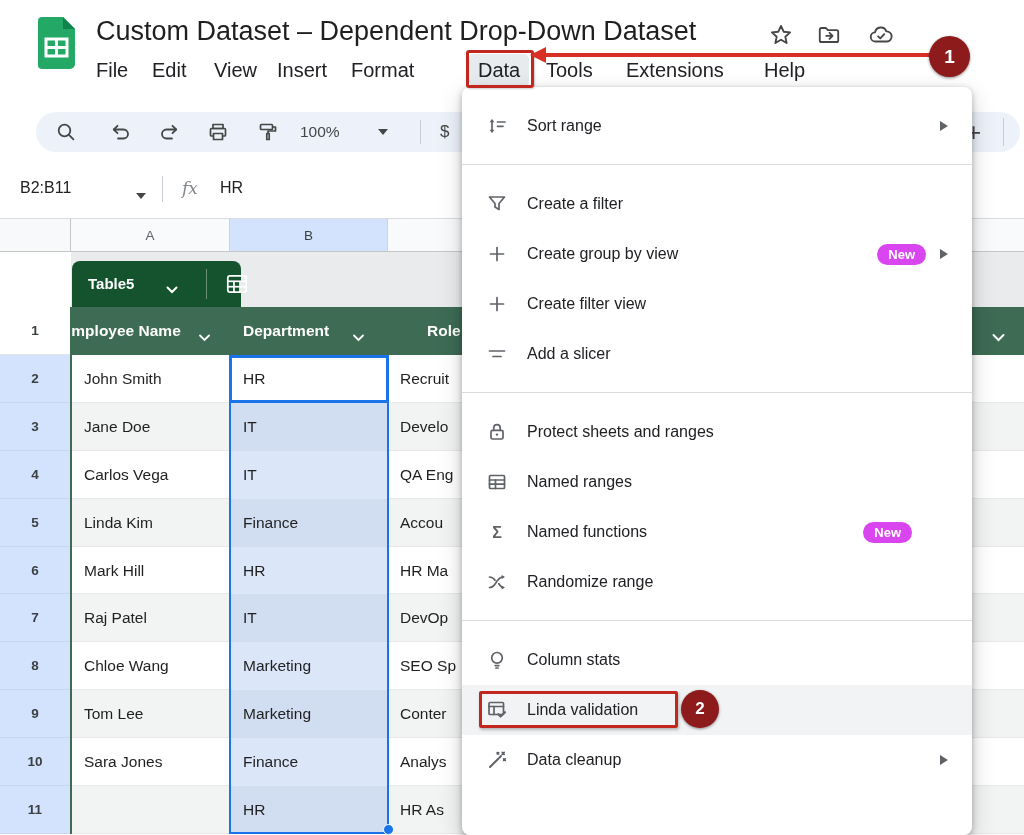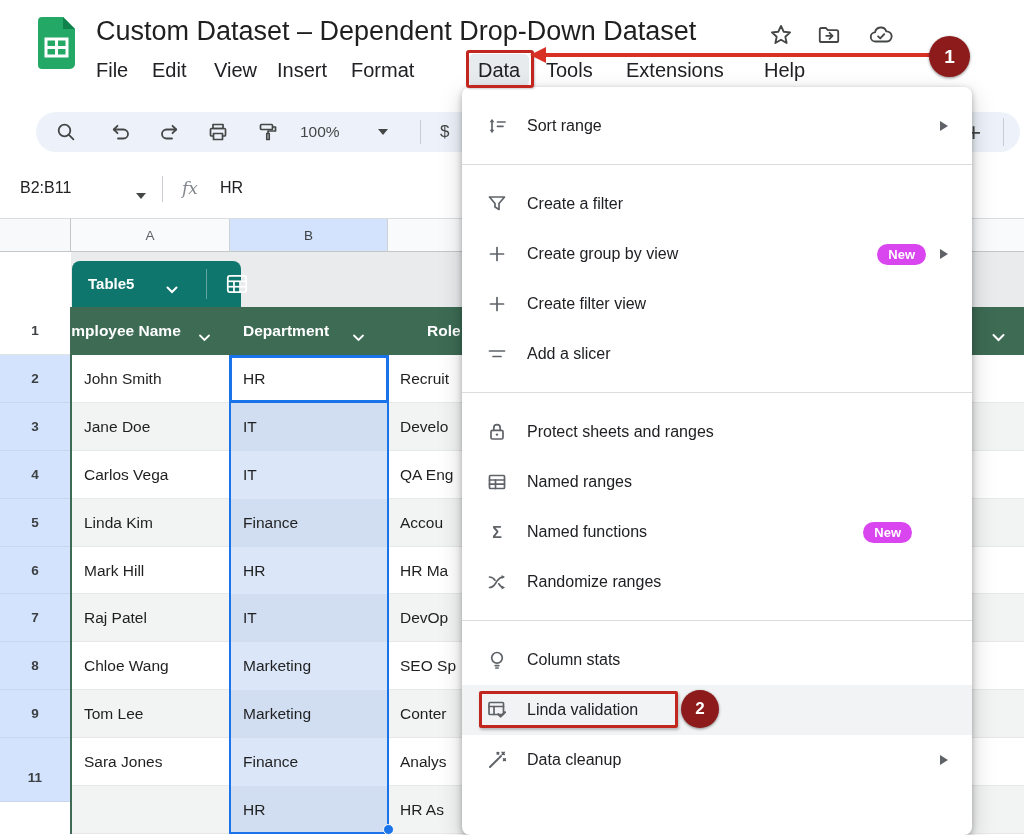--- a/index.html
+++ b/index.html
@@ -41,21 +41,21 @@
   #fx-label { left:182px; top:160px; height:56px; line-height:56px; font-size:17px; font-style:italic; font-family:"DejaVu Serif", serif; color:#80868b; }
   #formula-value { left:220px; top:160px; height:56px; line-height:56px; font-size:16px; color:#202124; }
 
   
   .colhead { top:218px; height:34px; border-bottom:1px solid #c4c7c5; border-top:1px solid #dadce0; text-align:center; line-height:33px; font-size:13.5px; color:#5f6368; }
   #corner-box { left:0; width:71px; background:#f8f9fa; border-right:1px solid #c4c7c5; }
   #colhead-a { left:71px; width:159px; background:#f9fafb; border-right:1px solid #d0d3d6; }
   #colhead-b { left:230px; width:158px; background:#d3e3fd; color:#3c4043; border-right:1px solid #d0d3d6; }
   #colhead-rest { left:388px; width:636px; background:#f9fafb; }
   #tab-strip { left:71px; top:252px; width:953px; height:55px; background:#e9ebec; }
-  #table-chip { left:72px; top:261px; width:169px; height:46px; background:#0f766e; border-radius:8px 8px 0 0; color:#fff; }
+  #table-chip { left:72px; top:261px; width:169px; height:46px; background:#14532d; border-radius:8px 8px 0 0; color:#fff; }
   #table-chip .chip-label { position:absolute; left:16px; top:0; height:46px; line-height:46px; font-size:15px; font-weight:bold; }
   #chip-chevron { position:absolute; left:94px; top:19px; }
   #chip-divider { position:absolute; left:134px; top:8px; width:1px; height:30px; background:rgba(255,255,255,.35); }
   #chip-grid-icon { position:absolute; left:152px; top:10px; width:26px; height:26px; }
 
   
   #header-row { left:71px; top:307px; width:953px; height:48px; background:#3d6b54; }
   .hr-cell { position:absolute; top:0; height:48px; line-height:48px; color:#fff; font-weight:bold; font-size:15.5px; white-space:nowrap; }
   #hr-name-clip { left:1px; width:126px; overflow:hidden; }
   #hr-name-clip span { display:inline-block; margin-left:-11px; }
@@ -286,21 +286,21 @@
       </div>
       <div class="abs cell-text" style="left: 400px; line-height: 48px; top: 690px; height: 48px;">Conter</div>
       <div class="abs row-bg" style="background: rgb(255, 255, 255); top: 738px; height: 48px;"></div>
       <div class="abs num-cell" style="line-height: 48px; top: 738px; height: 48px;">10</div>
       <div class="abs cell-text" style="left: 84px; line-height: 48px; top: 738px; height: 48px;">Sara Jones</div>
       <div class="abs dept-cell" style="background: rgb(219, 231, 249); top: 738px; height: 48px;">
         <span class="cell-text" style="position: absolute; left: 12px; line-height: 48px;">Finance</span>
       </div>
       <div class="abs cell-text" style="left: 400px; line-height: 48px; top: 738px; height: 48px;">Analys</div>
       <div class="abs row-bg" style="background: rgb(241, 244, 242); top: 786px; height: 48px;"></div>
-      <div class="abs num-cell" style="line-height: 48px; top: 754px; height: 48px;">11</div>
+      <div class="abs num-cell" style="line-height: 48px; top: 786px; height: 48px;">11</div>
       <div class="abs cell-text" style="left: 84px; line-height: 48px; top: 786px; height: 48px; margin-top: 40px;">Mike Brown</div>
       <div class="abs dept-cell" style="background: rgb(209, 222, 241); top: 786px; height: 48px;">
         <span class="cell-text" style="position: absolute; left: 12px; line-height: 48px;">HR</span>
       </div>
       <div class="abs cell-text" style="left: 400px; line-height: 48px; top: 786px; height: 48px;">HR As</div>
     </div>
 
   <div class="abs sel-line" style="left:229px; top:355px; width:2px; height:479px;"></div>
   <div class="abs sel-line" style="left:387px; top:355px; width:2px; height:479px;"></div>
   <div class="abs sel-line" style="left:229px; top:832px; width:160px; height:2px;"></div>
@@ -375,21 +375,21 @@
         <span class="mi-badge no-arrow">New</span>
       </div>
       <div class="mi">
         <span class="mi-ic"><svg viewBox="0 0 24 24" fill="none" stroke="#5f6368" stroke-width="1.7" stroke-linecap="round" stroke-linejoin="round">
             <path d="M4.5 17.5 C9 17.5 10.2 13.5 12 11 C13.7 8.6 15 7 18 7"></path>
             <path d="M4.5 7 C7.6 7 9 8.7 10 10.2"></path>
             <path d="M13.8 13.8 C15 15.7 16.2 17.5 18 17.5"></path>
             <path d="M16.6 4.9 L20 7 L16.6 9.1 Z" fill="#5f6368" stroke="none"></path>
             <path d="M16.6 15.4 L20 17.5 L16.6 19.6 Z" fill="#5f6368" stroke="none"></path>
           </svg></span>
-        <span class="mi-label">Randomize ranges</span>
+        <span class="mi-label">Randomize range</span>
       </div>
       <div class="menu-divider"></div>
       <div class="mi">
         <span class="mi-ic"><svg viewBox="0 0 24 24" fill="none" stroke="#5f6368" stroke-width="1.7" stroke-linecap="round" stroke-linejoin="round">
             <circle cx="12" cy="9.8" r="5.3"></circle>
             <path d="M10.2 17.6 h3.6 M10.9 20 h2.2"></path>
           </svg></span>
         <span class="mi-label">Column stats</span>
       </div>
       <div class="mi hl">

